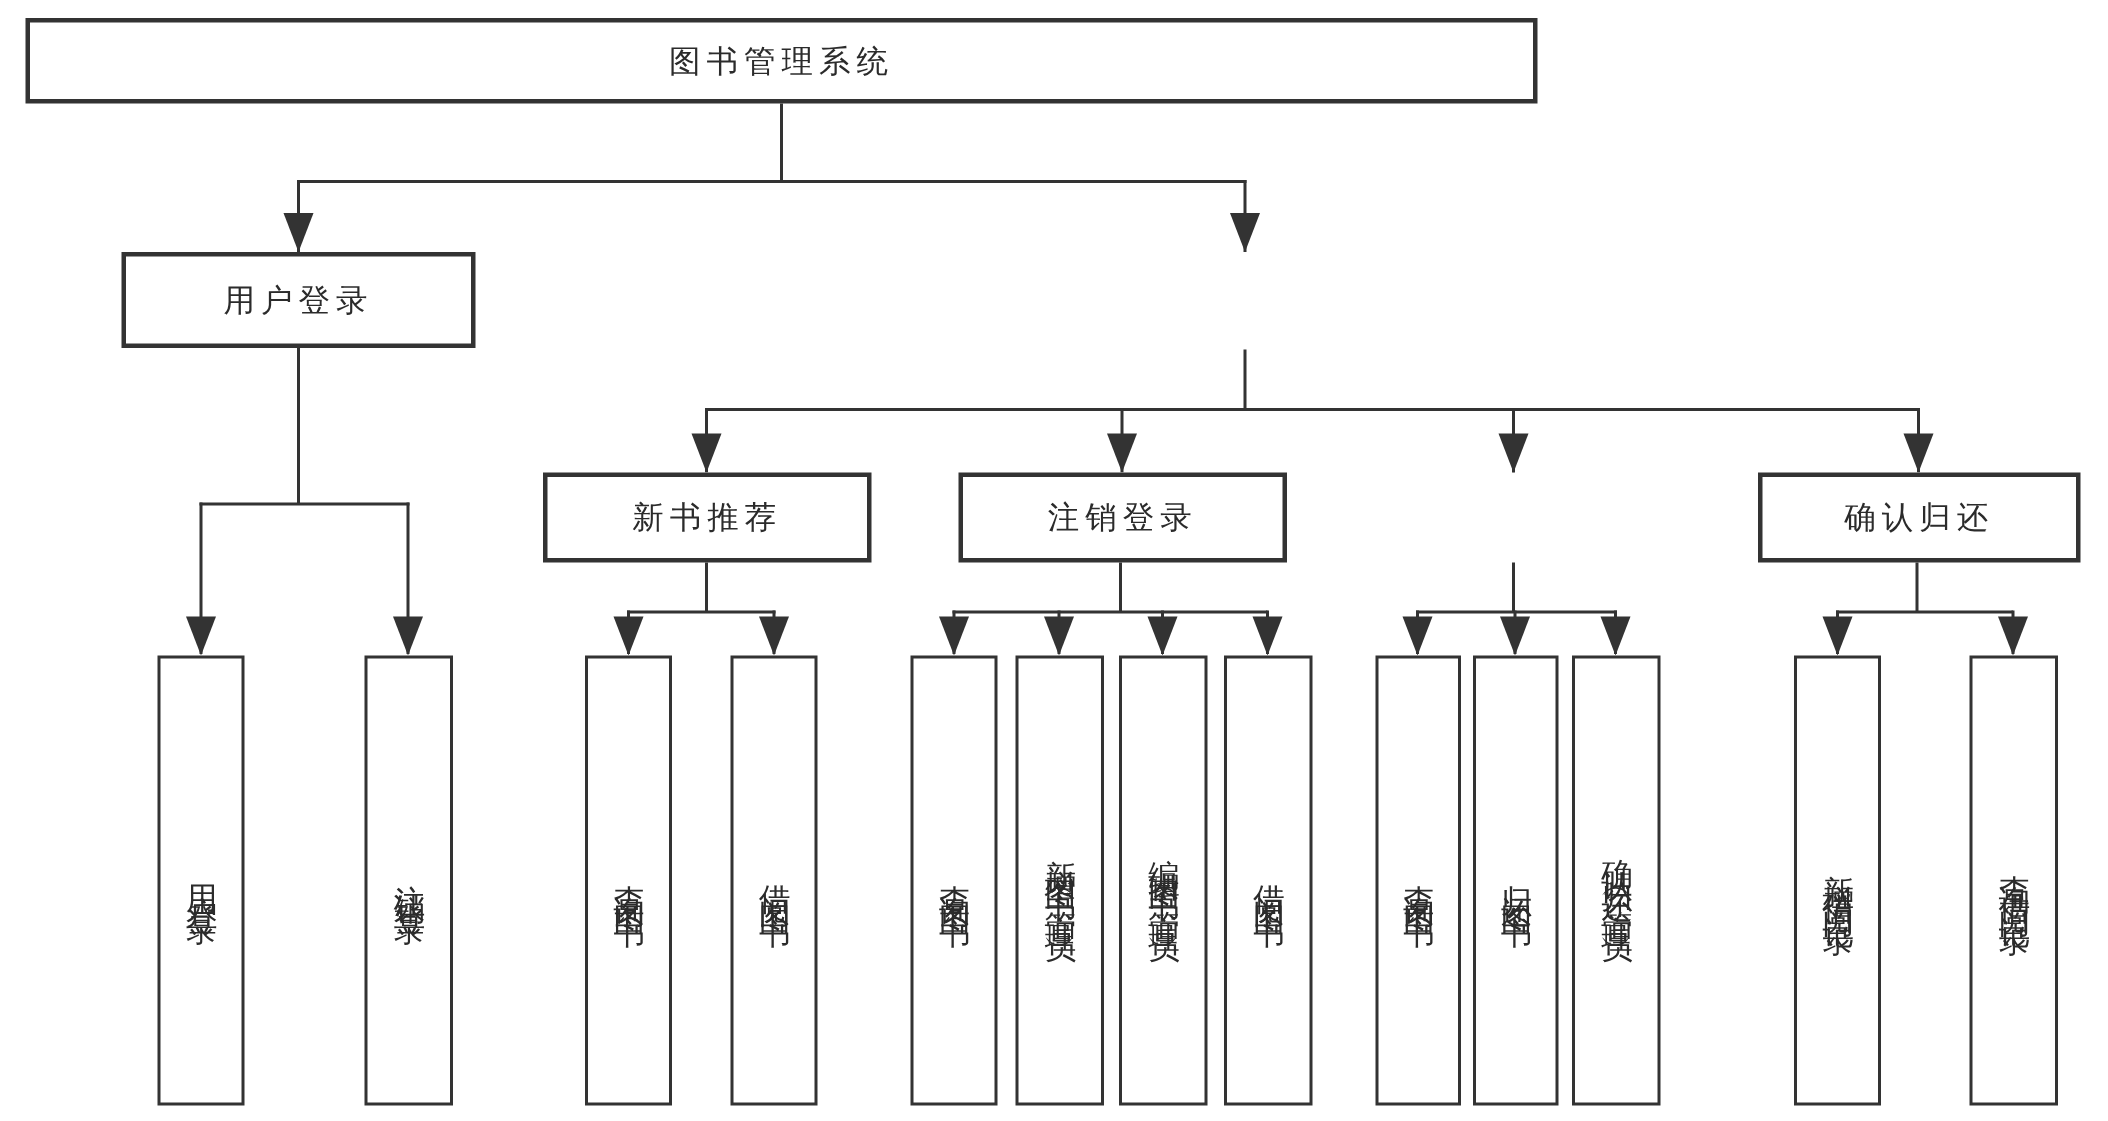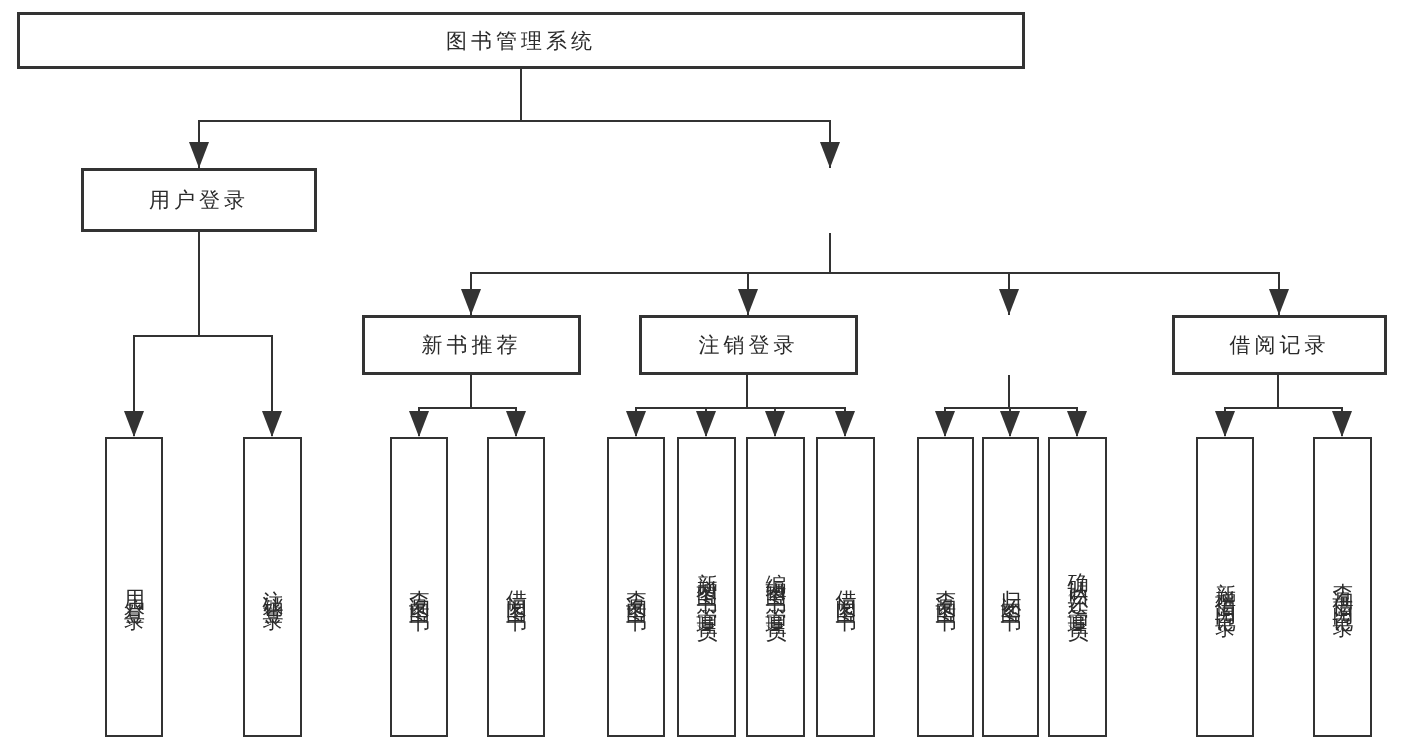--- a/index.html
+++ b/index.html
@@ -96,21 +96,21 @@
     <div class="arrow" style="left:1269px;top:289px"></div>
   </div>
 
   <div class="box" style="left:362px;top:315px;width:219px;height:60px">
     <span class="hlabel">新书推荐</span>
   </div>
   <div class="box" style="left:639px;top:315px;width:219px;height:60px">
     <span class="hlabel">注销登录</span>
   </div>
   <div class="box" style="left:1172px;top:315px;width:215px;height:60px">
-    <span class="hlabel">借阅记录</span>
+    <span class="hlabel">确认归还</span>
   </div>
 
   <div>
     <div class="line" style="left:470px;top:375px;width:2px;height:33px"></div>
     <div class="line" style="left:418px;top:407px;width:99px;height:2px"></div>
     <div class="line" style="left:418px;top:407px;width:2px;height:29px"></div>
     <div class="line" style="left:515px;top:407px;width:2px;height:29px"></div>
     <div class="arrow" style="left:409px;top:411px"></div>
     <div class="arrow" style="left:506px;top:411px"></div>
   </div>

